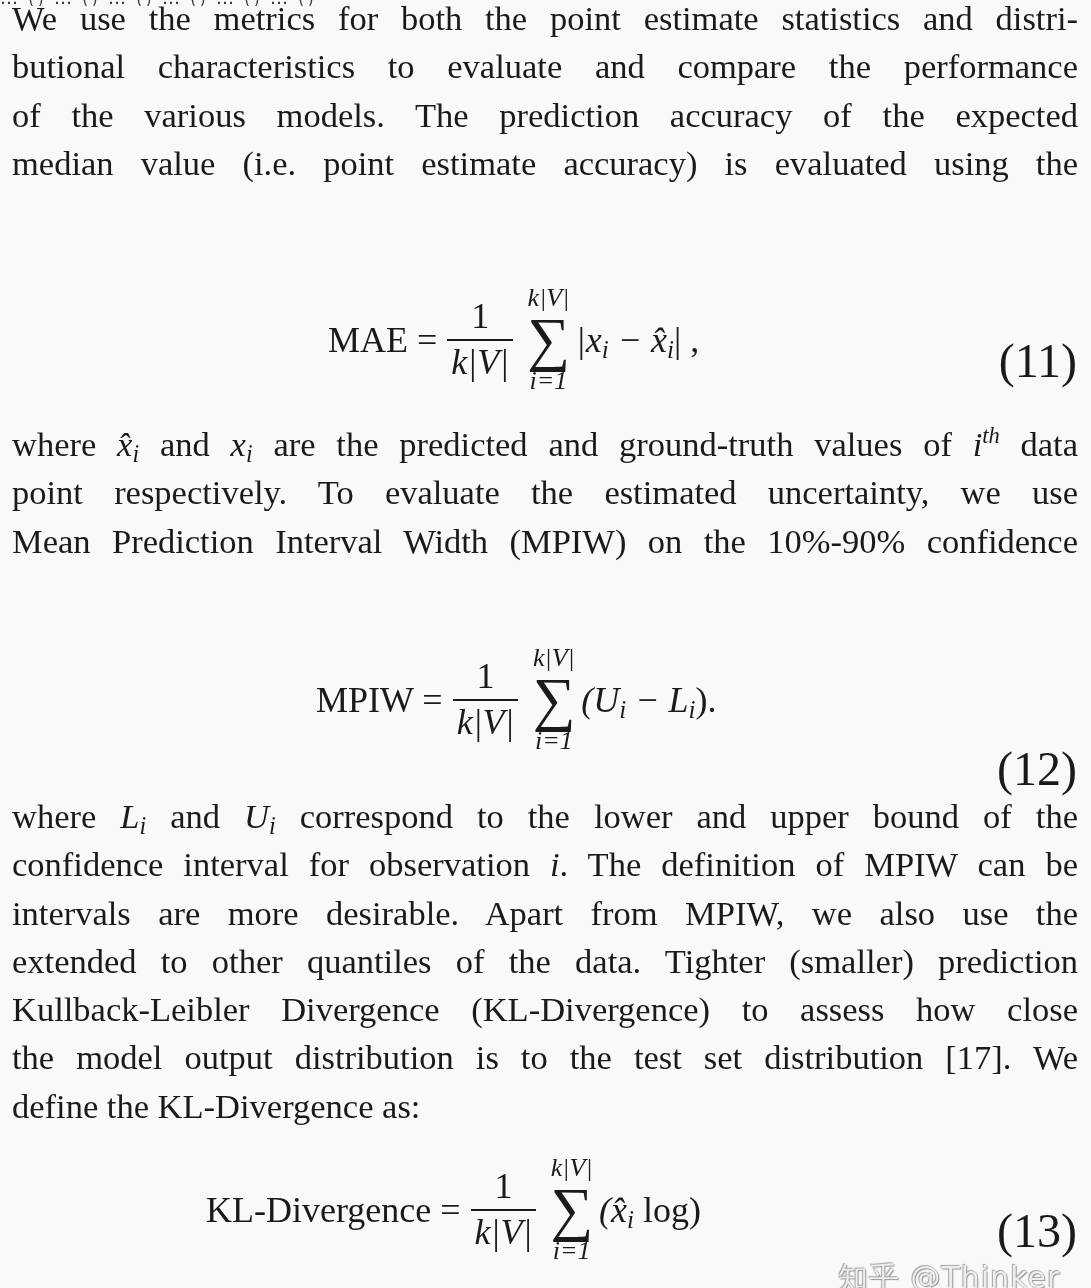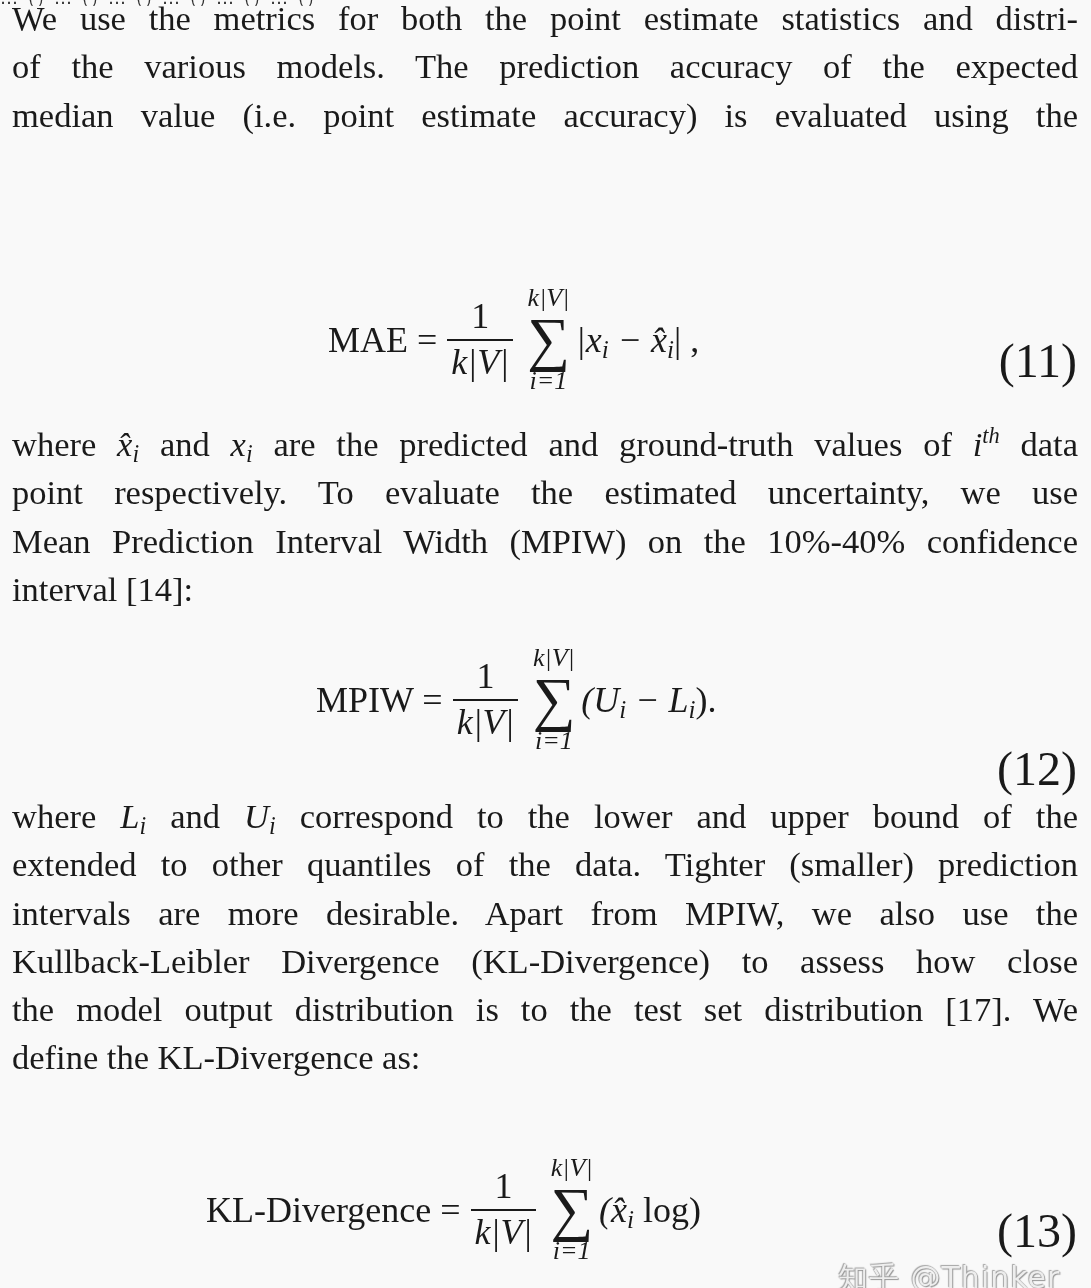--- a/index.html
+++ b/index.html
@@ -46,20 +46,21 @@
       white-space: nowrap; letter-spacing: 1px;
     }
   </style>
 </head>
 <body>
 
 <div class="cutoff-strip">…（）…（）…（）…（）…（）…（）</div>
 
 <div class="para" style="top:-6px;">
   <span class="line">We use the metrics for both the point estimate statistics and distri-</span>
+  <span class="line">butional characteristics to evaluate and compare the performance</span>
   <span class="line">of the various models. The prediction accuracy of the expected</span>
   <span class="line">median value (i.e. point estimate accuracy) is evaluated using the</span>
 </div>
 
 <div class="eq" style="top:285px;">
   <div class="eq-body" style="left:328px; top:0;">
     <span>MAE =</span>
     <span class="frac">
       <span class="num">1</span>
       <span class="den i">k|V|</span>
@@ -70,22 +71,21 @@
       <span class="lim">i=1</span>
     </span>
     <span class="i"><span>|x</span><sub>i</sub><span> − x̂</span><sub>i</sub><span style="font-style:normal">| ,</span></span>
   </div>
   <span class="eq-num" style="top:48px;">(11)</span>
 </div>
 
 <div class="para" style="top:420px;">
   <span class="line"><span>where </span><span class="i">x̂</span><sub>i</sub><span> and </span><span class="i">x</span><sub>i</sub><span> are the predicted and ground-truth values of </span><span class="i">i</span><sup>th</sup><span> data</span></span>
   <span class="line">point respectively. To evaluate the estimated uncertainty, we use</span>
-  <span class="line">Mean Prediction Interval Width (MPIW) on the 10%-40% confidence</span>
-  <span class="line last">interval [14]:</span>
+  <span class="line">Mean Prediction Interval Width (MPIW) on the 10%-90% confidence</span>
 </div>
 
 <div class="eq" style="top:645px;">
   <div class="eq-body" style="left:316px; top:0;">
     <span>MPIW =</span>
     <span class="frac">
       <span class="num">1</span>
       <span class="den i">k|V|</span>
     </span>
     <span class="sum">
@@ -93,22 +93,23 @@
       <span class="sym">∑</span>
       <span class="lim">i=1</span>
     </span>
     <span class="i"><span>(U</span><sub>i</sub><span> − L</span><sub>i</sub><span style="font-style:normal">).</span></span>
   </div>
   <span class="eq-num" style="top:48px;margin-top:48px;">(12)</span>
 </div>
 
 <div class="para" style="top:792px;">
   <span class="line"><span>where </span><span class="i">L</span><sub>i</sub><span> and </span><span class="i">U</span><sub>i</sub><span> correspond to the lower and upper bound of the</span></span>
+  <span class="line"><span>confidence interval for observation </span><span class="i">i</span><span>. The definition of MPIW can be</span></span>
+  <span class="line">intervals are more desirable. Apart from MPIW, we also use the</span>
   <span class="line">extended to other quantiles of the data. Tighter (smaller) prediction</span>
-  <span class="line">intervals are more desirable. Apart from MPIW, we also use the</span>
   <span class="line">Kullback-Leibler Divergence (KL-Divergence) to assess how close</span>
   <span class="line">the model output distribution is to the test set distribution [17]. We</span>
   <span class="line last">define the KL-Divergence as:</span>
 </div>
 
 <div class="eq" style="top:1155px;">
   <div class="eq-body" style="left:206px; top:0;">
     <span>KL-Divergence =</span>
     <span class="frac">
       <span class="num">1</span>

